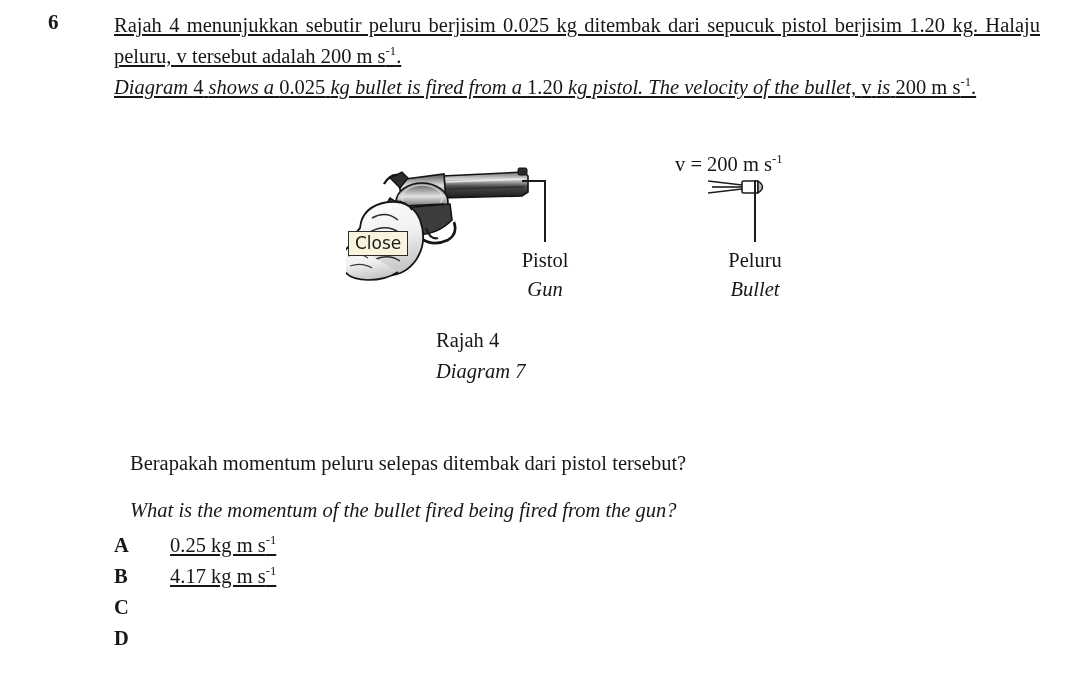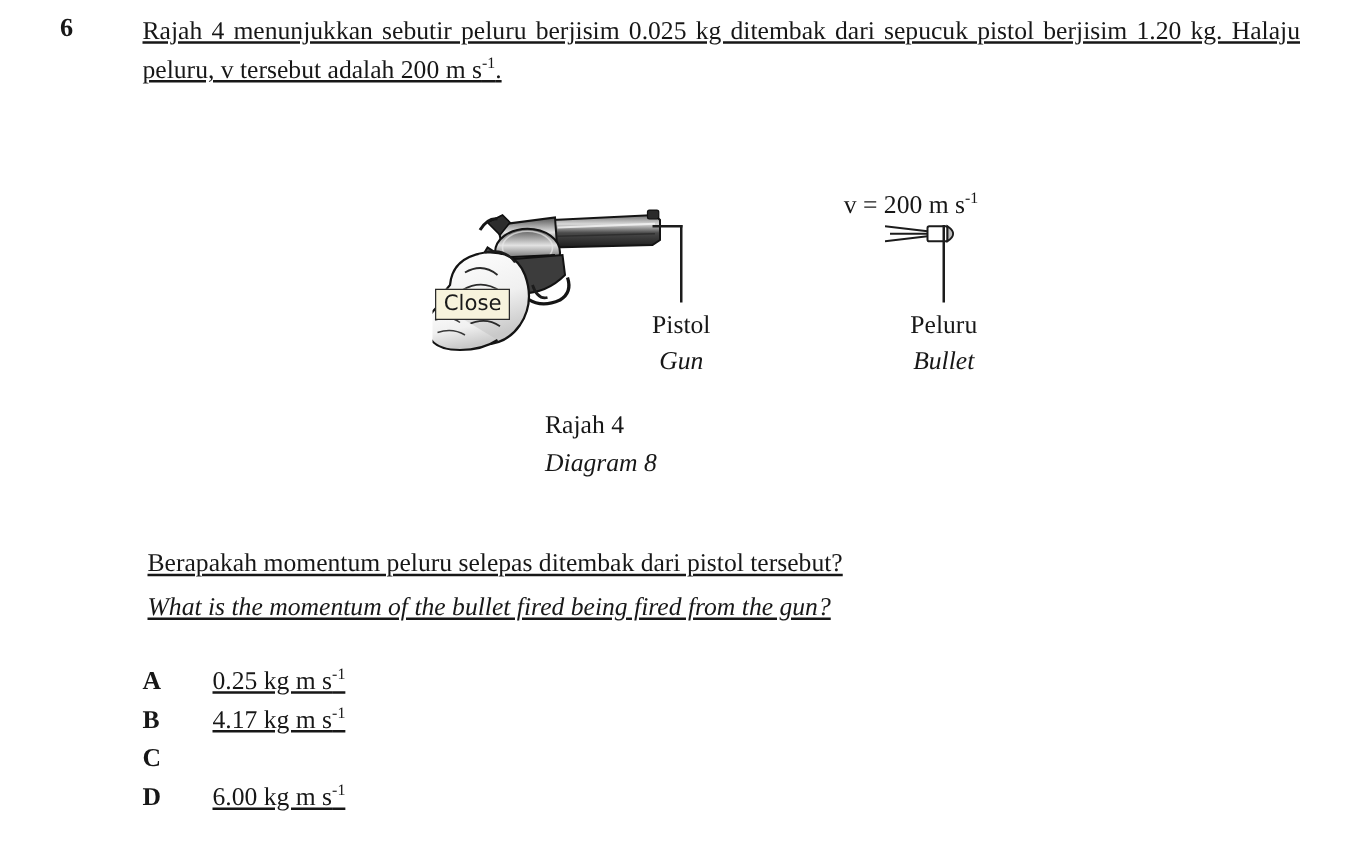--- a/index.html
+++ b/index.html
@@ -159,21 +159,21 @@
 
   
   .prompt {
     position: absolute;
     left: 114px;
     top: 432px;
     width: 920px;
     font-size: 20.5px;
     line-height: 31px;
   }
-  .prompt p { margin: 4px; text-decoration: underline; }
+  .prompt p { margin: 16px; }
   .prompt .english { text-align: left; }
 
   
   .options {
     position: absolute;
     left: 114px;
     top: 530px;
     width: 420px;
     font-size: 20.5px;
     line-height: 31px;
@@ -191,20 +191,21 @@
 </style>
 </head>
 <body>
 
 <div class="page">
 
   <div class="q-number">6</div>
 
   <div class="stem">
     <p class="malay">Rajah 4 menunjukkan sebutir peluru berjisim 0.025 kg ditembak dari sepucuk pistol berjisim 1.20 kg. Halaju peluru, v tersebut adalah 200 m s<sup>-1</sup>.</p>
+    <p class="english"><em>Diagram</em> <span class="up">4</span> <em>shows a</em> <span class="up">0.025</span> <em>kg bullet is fired from a</em> <span class="up">1.20</span> <em>kg pistol. The velocity of the bullet,</em> <span class="up">v</span> <em>is</em> <span class="up">200 m s<sup>-1</sup>.</span></p>
   </div>
 
   <div class="diagram">
 
     <div class="revolver">
       <svg width="196" height="130" viewBox="0 0 196 130" aria-hidden="true">
         <defs>
           <linearGradient id="barrelG" x1="0" y1="0" x2="0" y2="1">
             <stop offset="0%" stop-color="#6f6f6f"></stop>
             <stop offset="28%" stop-color="#d9d9d9"></stop>
@@ -286,21 +287,21 @@
     <div class="lbl lbl-bullet">
       <span>Peluru</span>
       <span class="sub-it">Bullet</span>
     </div>
   </div>
 
   <div class="close-chip">Close</div>
 
   <div class="caption">
     <div>Rajah 4</div>
-    <div class="cap-en">Diagram 8</div>
+    <div class="cap-en">Diagram 7</div>
   </div>
 
   <div class="prompt">
     <p class="malay">Berapakah momentum peluru selepas ditembak dari pistol tersebut?</p>
     <p class="english">What is the momentum of the bullet fired being fired from the gun?</p>
   </div>
 
   <div class="options">
     <div class="opt">
       <span class="opt-letter">A</span>
@@ -308,17 +309,16 @@
     </div>
     <div class="opt">
       <span class="opt-letter">B</span>
       <span class="opt-text">4.17 kg m s<sup>-1</sup></span>
     </div>
     <div class="opt">
       <span class="opt-letter">C</span>
     </div>
     <div class="opt">
       <span class="opt-letter">D</span>
-      <span class="opt-text">6.00 kg m s<sup>-1</sup></span>
     </div>
   </div>
 
 </div>
 
 </body></html>

